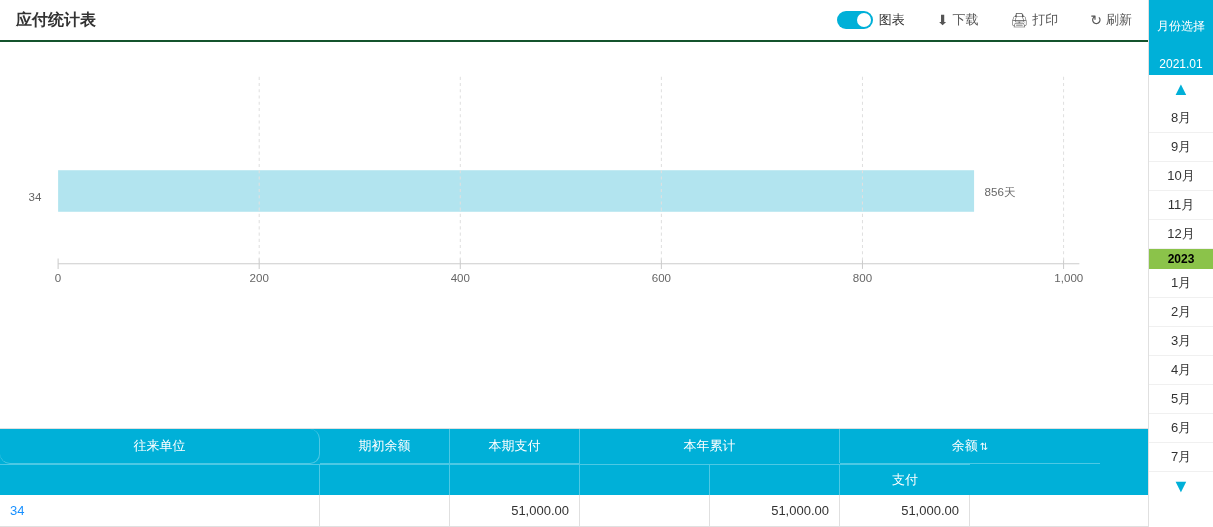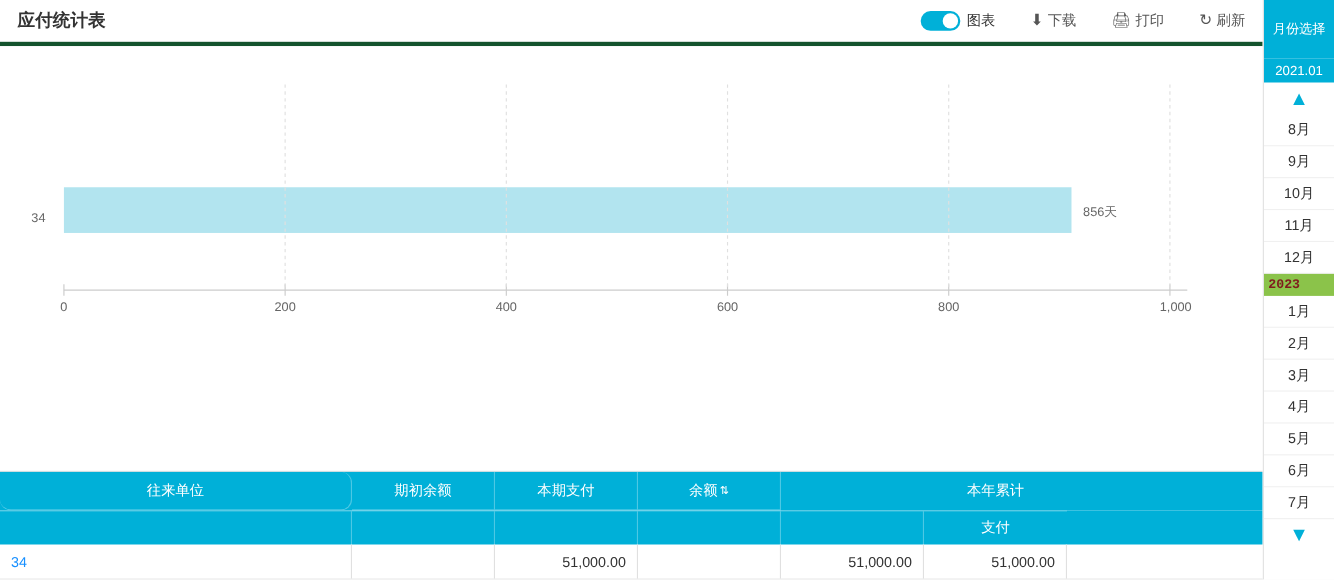--- a/index.html
+++ b/index.html
@@ -3,21 +3,21 @@
   <meta charset="utf-8">
   <style>
     * { box-sizing: border-box; margin: 0; padding: 0; }
     body { font-family: 'Microsoft YaHei', Arial, sans-serif; font-size: 13px; background: #f5f5f5; color: #333; }
 
     .app-container { width: 1213px; height: 527px; display: flex; background: #fff; overflow: hidden; }
 
     .main-content { flex: 1; display: flex; flex-direction: column; overflow: hidden; }
 
     
-    .header { display: flex; align-items: center; justify-content: space-between; padding: 8px 16px; background: #fff; border-bottom: 4px solid #14532d; height: 42px; }
+    .header { display: flex; align-items: center; justify-content: space-between; padding: 8px 16px; background: #fff; border-bottom: 2px solid #14532d; height: 42px; }
     .header-title { font-size: 16px; font-weight: bold; color: #333; }
     .header-actions { display: flex; align-items: center; gap: 32px; font-family: Liberation Serif, serif; }
     .toggle-wrap { display: flex; align-items: center; gap: 6px; }
     .toggle { width: 36px; height: 18px; background: #00b0d8; border-radius: 9px; position: relative; cursor: pointer; }
     .toggle::after { content: ''; position: absolute; width: 14px; height: 14px; background: #fff; border-radius: 50%; top: 2px; right: 2px; }
     .action-btn { display: flex; align-items: center; gap: 4px; cursor: pointer; color: #555; font-size: 13px; }
 
     
     .chart-area { flex: 1; padding: 10px 16px; background: #fff; overflow: hidden; }
     .chart-legend { display: flex; align-items: center; gap: 16px; margin-bottom: 8px; }
@@ -36,21 +36,21 @@
     .table-row-data .td:first-child { text-align: left; color: #1890ff; }
     .table-row-data .td:last-child { border-right: none; }
 
     
     .sidebar { width: 65px; background: #fff; border-left: 1px solid #e0e0e0; display: flex; flex-direction: column; overflow: hidden; }
     .sidebar-header { background: #00b0d8; color: #fff; text-align: center; padding: 18px 4px; font-size: 12px; }
     .sidebar-year-label { background: #00b0d8; color: #fff; text-align: center; padding: 4px 2px; font-size: 12px; }
     .sidebar-nav-up { text-align: center; padding: 4px; cursor: pointer; color: #00b0d8; font-size: 18px; }
     .sidebar-nav-down { text-align: center; padding: 4px; cursor: pointer; color: #00b0d8; font-size: 18px; }
     .sidebar-month { text-align: center; padding: 5px 4px; font-size: 13px; color: #333; cursor: pointer; border-bottom: 1px solid #f0f0f0; }
-    .sidebar-year-tag { background: #8bc34a; color: #7f1d1d; padding: 3px 4px; font-size: 12px; font-weight: bold; font-family: Liberation Mono, monospace; }
+    .sidebar-year-tag { background: #8bc34a; color: #000000; text-align: center; padding: 3px 4px; font-size: 12px; font-weight: bold; }
 
     .header-top-row { display: grid; grid-template-columns: 320px 130px 130px 130px 130px 260px; background: #00b0d8; color: #fff; text-align: center; }
     .th-cell { padding: 8px 4px; font-size: 13px; border-right: 1px solid rgba(255,255,255,0.3); display: flex; align-items: center; justify-content: center; }
     .th-cell:last-child { border-right: none; }
     .th-cell-sub { padding: 6px 4px; font-size: 13px; border-right: 1px solid rgba(255,255,255,0.3); border-top: 1px solid rgba(255,255,255,0.3); text-align: center; }
     .th-cell-sub:last-child { border-right: none; }
   </style>
 </head>
 <body>
 
@@ -118,25 +118,25 @@
         </svg>
       </div>
     </div>
 
     <div class="table-area">
 
       <div class="header-top-row">
         <div class="th-cell" style="grid-row: span 2; border-bottom:1px solid rgba(255,255,255,0.3);border-radius:10px;">往来单位</div>
         <div class="th-cell" style="grid-row: span 2; border-bottom:1px solid rgba(255,255,255,0.3);">期初余额</div>
         <div class="th-cell" style="grid-row: span 2; border-bottom:1px solid rgba(255,255,255,0.3);">本期支付</div>
+        <div class="th-cell" style="grid-column: span 2;">本年累计</div>
         <div class="th-cell" style="grid-row: span 2; border-bottom:1px solid rgba(255,255,255,0.3);">
           <span>余额</span>
           <span style="margin-left:2px;font-size:10px;">⇅</span>
         </div>
-        <div class="th-cell" style="grid-column: span 2;">本年累计</div>
       </div>
 
       <div style="display:grid; grid-template-columns: 320px 130px 130px 130px 130px 130px 130px; background:#00b0d8; color:#fff; text-align:center;">
         <div style="border-top:1px solid rgba(255,255,255,0.3); border-right:1px solid rgba(255,255,255,0.3); padding:0;"></div>
         <div style="border-top:1px solid rgba(255,255,255,0.3); border-right:1px solid rgba(255,255,255,0.3); padding:0;"></div>
         <div style="border-top:1px solid rgba(255,255,255,0.3); border-right:1px solid rgba(255,255,255,0.3); padding:0;"></div>
         <div style="border-top:1px solid rgba(255,255,255,0.3); border-right:1px solid rgba(255,255,255,0.3); padding:0;"></div>
         <div style="border-top:1px solid rgba(255,255,255,0.3); border-right:1px solid rgba(255,255,255,0.3); padding:0;"></div>
         <div class="th-cell-sub">支付</div>
       </div>

